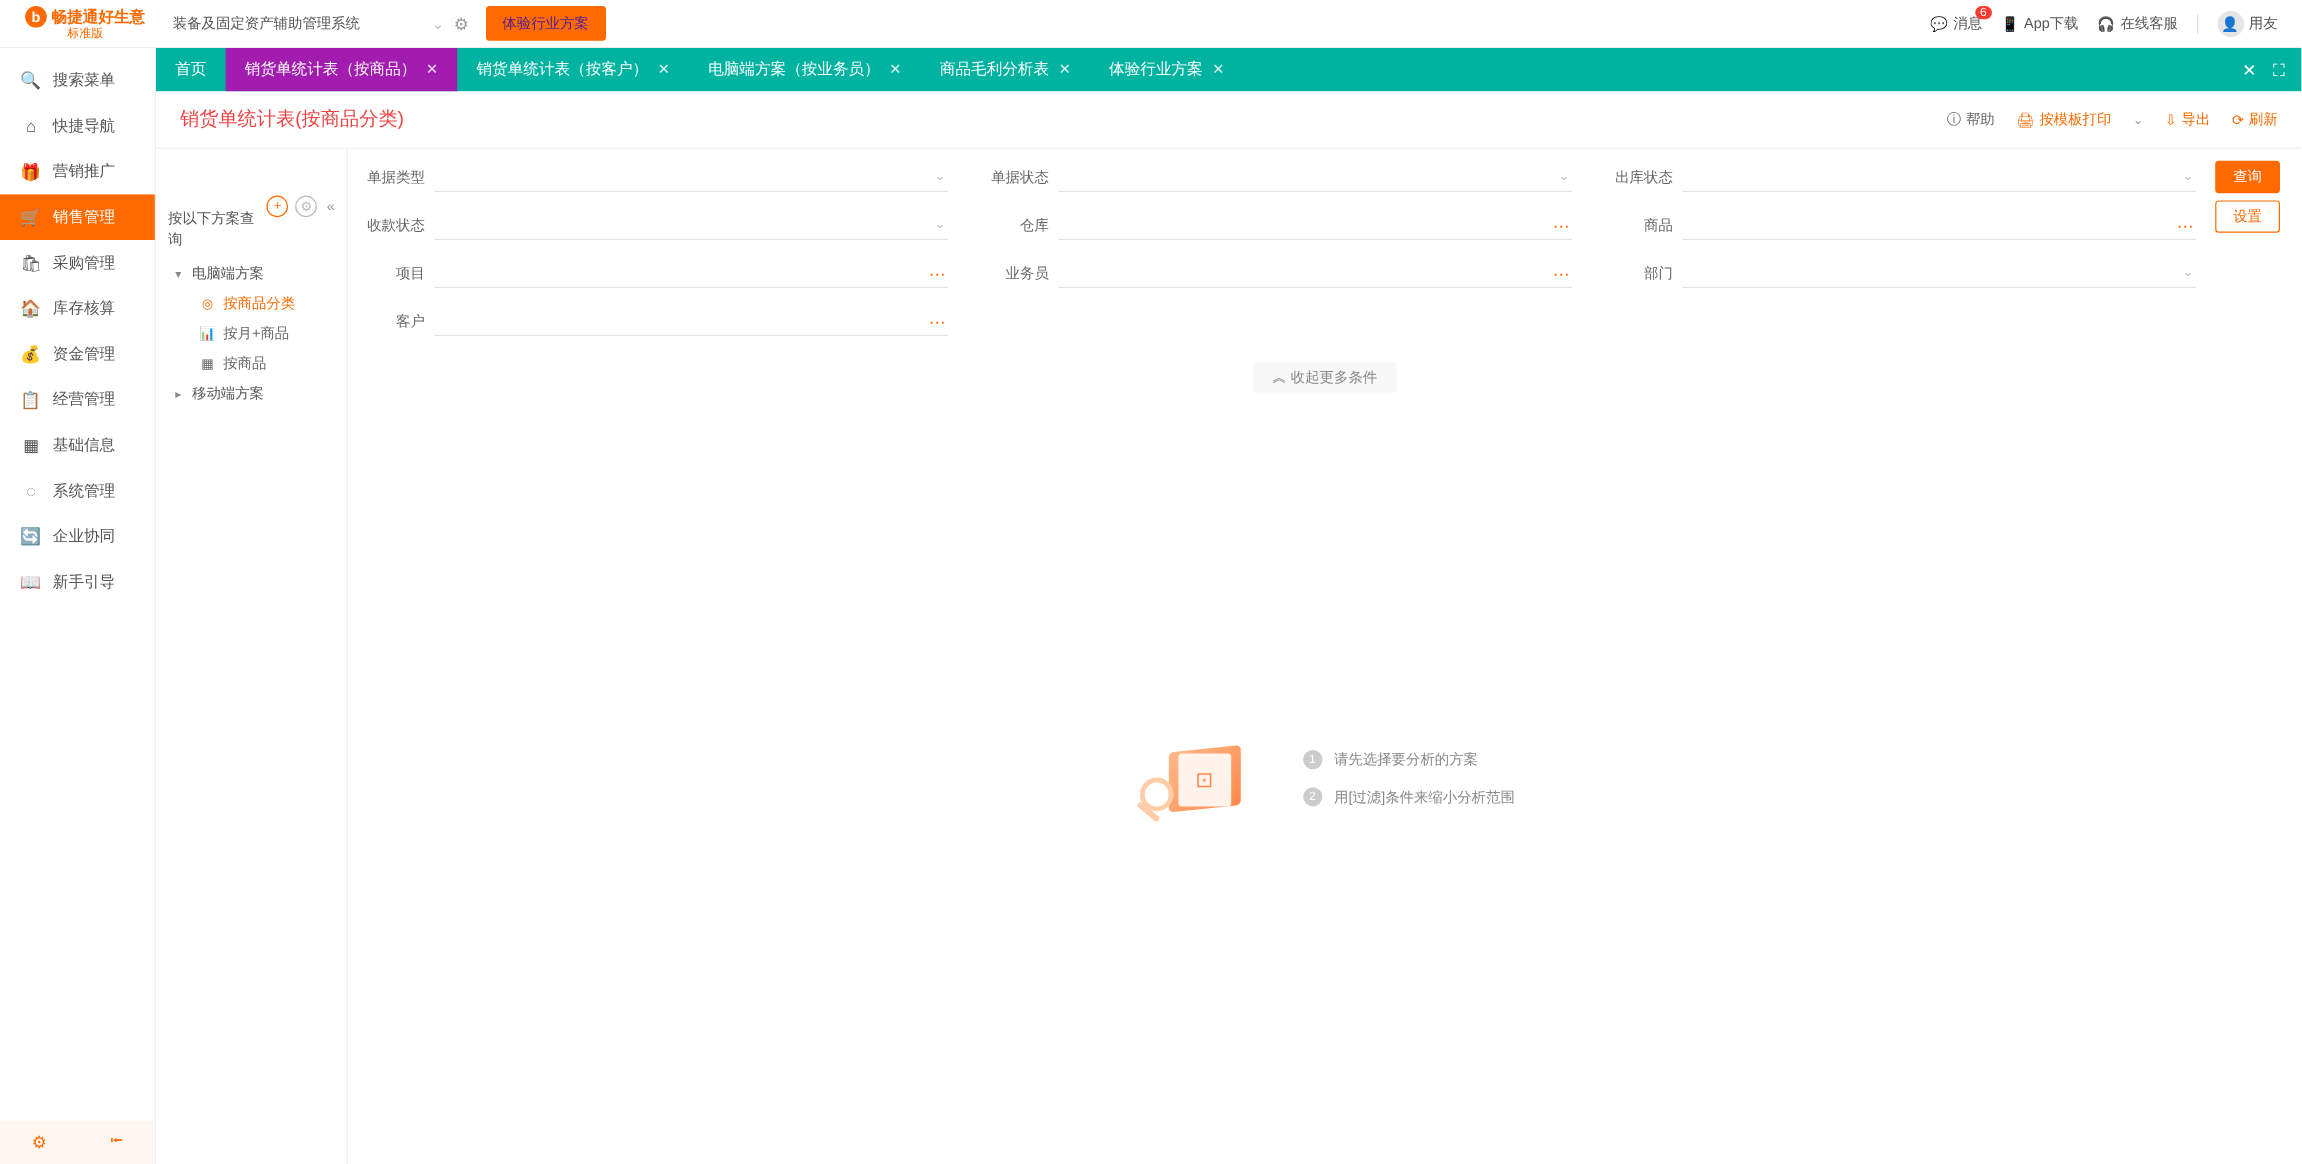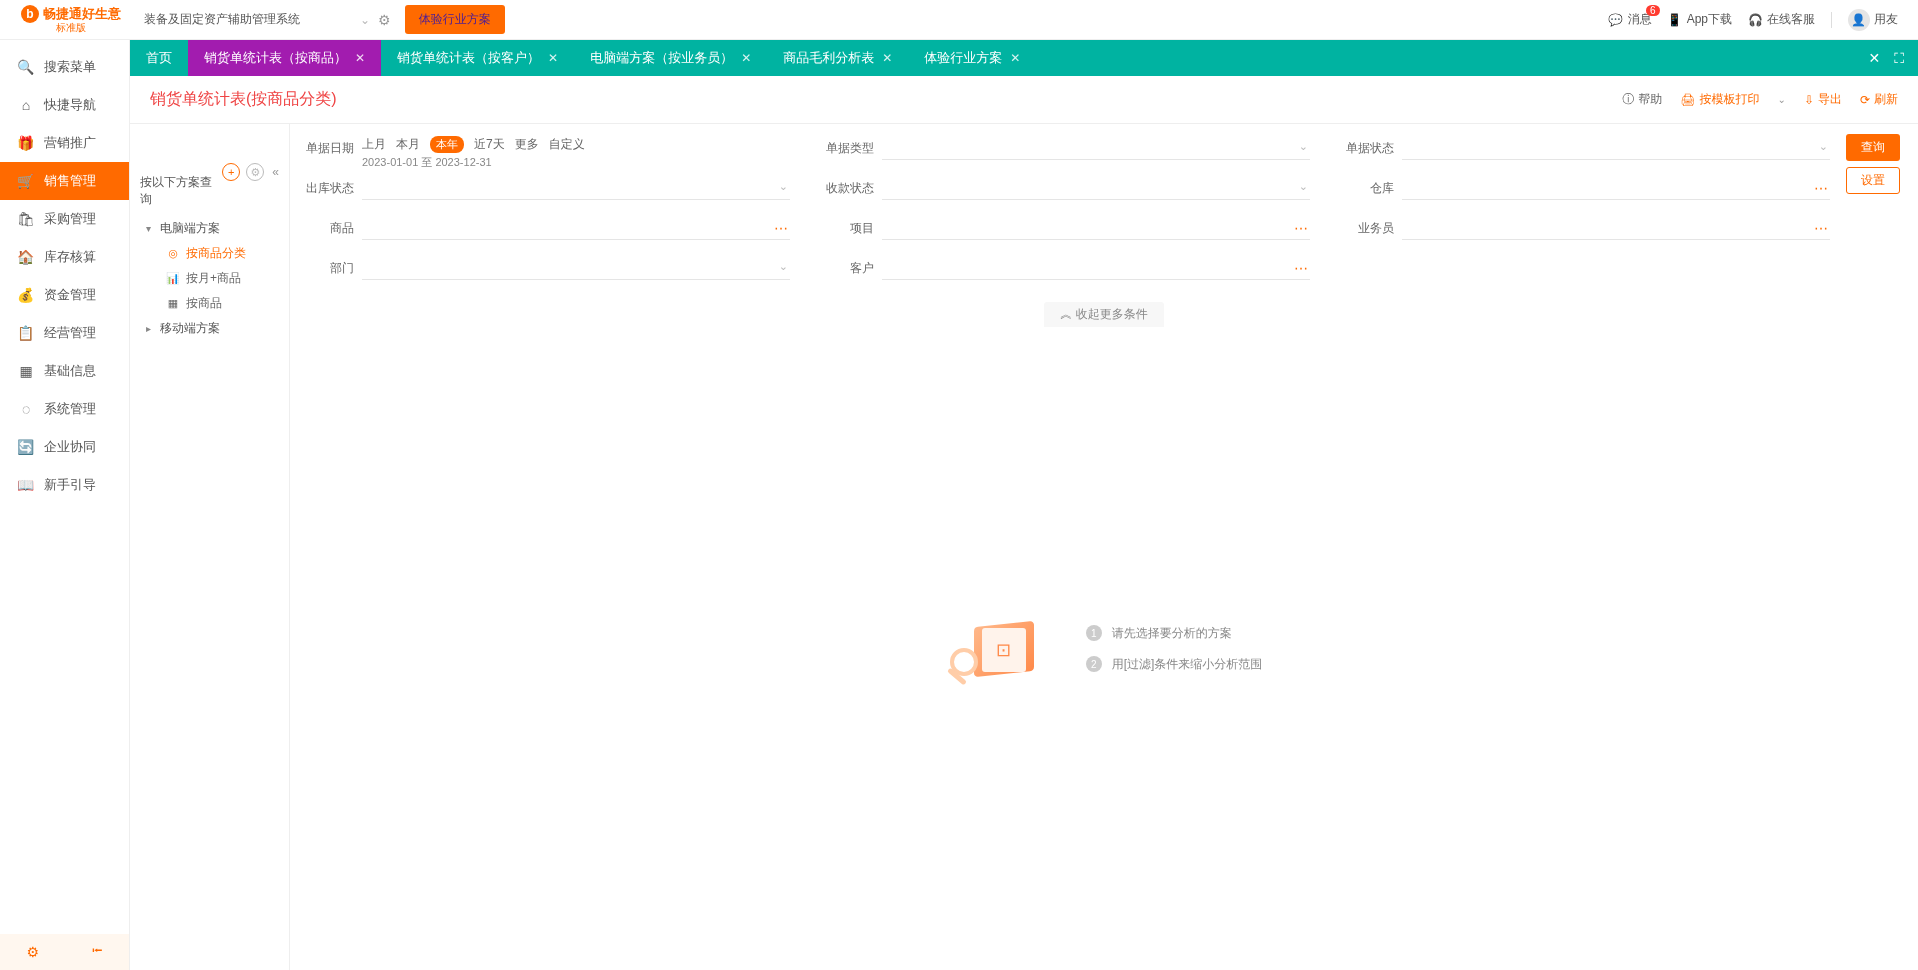--- a/index.html
+++ b/index.html
@@ -298,34 +298,20 @@
                 <span>移动端方案</span>
               </div>
             </div>
         </div>
 
         <div class="filter-area">
           <div class="filter-rows-wrap">
             <div class="filter-grid">
 
               <div class="f-row">
-                <span class="f-label">单据日期</span>
-                <div class="date-opts">
-                  <div class="date-opts-row" id="date-opts-row">
-                      <span class="date-opt">上月</span>
-                      <span class="date-opt">本月</span>
-                      <span class="date-opt active">本年</span>
-                      <span class="date-opt">近7天</span>
-                      <span class="date-opt">更多</span>
-                      <span class="date-opt">自定义</span>
-                    </div>
-                  <span class="date-range">2023-01-01 至 2023-12-31</span>
-                </div>
-              </div>
-              <div class="f-row">
                 <span class="f-label">单据类型</span>
                 <div class="f-input">
                     <span class="f-caret">⌄</span>
                   </div>
               </div>
 
               <div class="f-row">
                 <span class="f-label">单据状态</span>
                 <div class="f-input">
                     <span class="f-caret">⌄</span>

